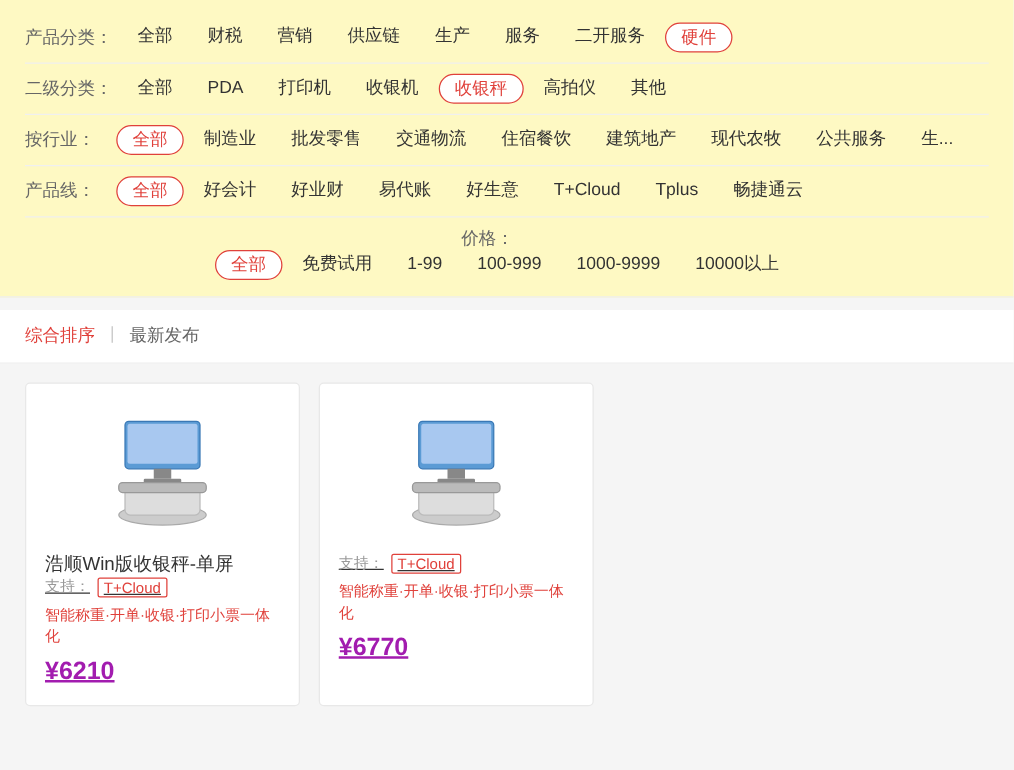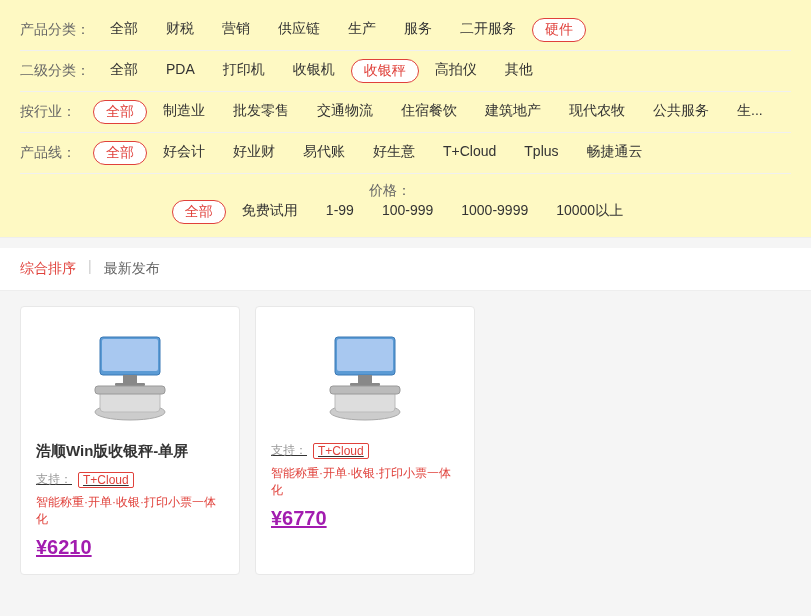--- a/index.html
+++ b/index.html
@@ -96,22 +96,21 @@
       text-align: center;
       margin-bottom: 15px;
       height: 100px;
       display: flex;
       align-items: center;
       justify-content: center;
     }
     .product-title {
       font-size: 15px;
       color: #333;
-      margin-bottom: 10px;
-      font-weight: bold;
+      font-weight: normal;
     }
     .product-support {
       display: flex;
       align-items: center;
       gap: 6px;
       margin-bottom: 6px;
       text-decoration: underline;
     }
     .support-label {
       font-size: 12px;

